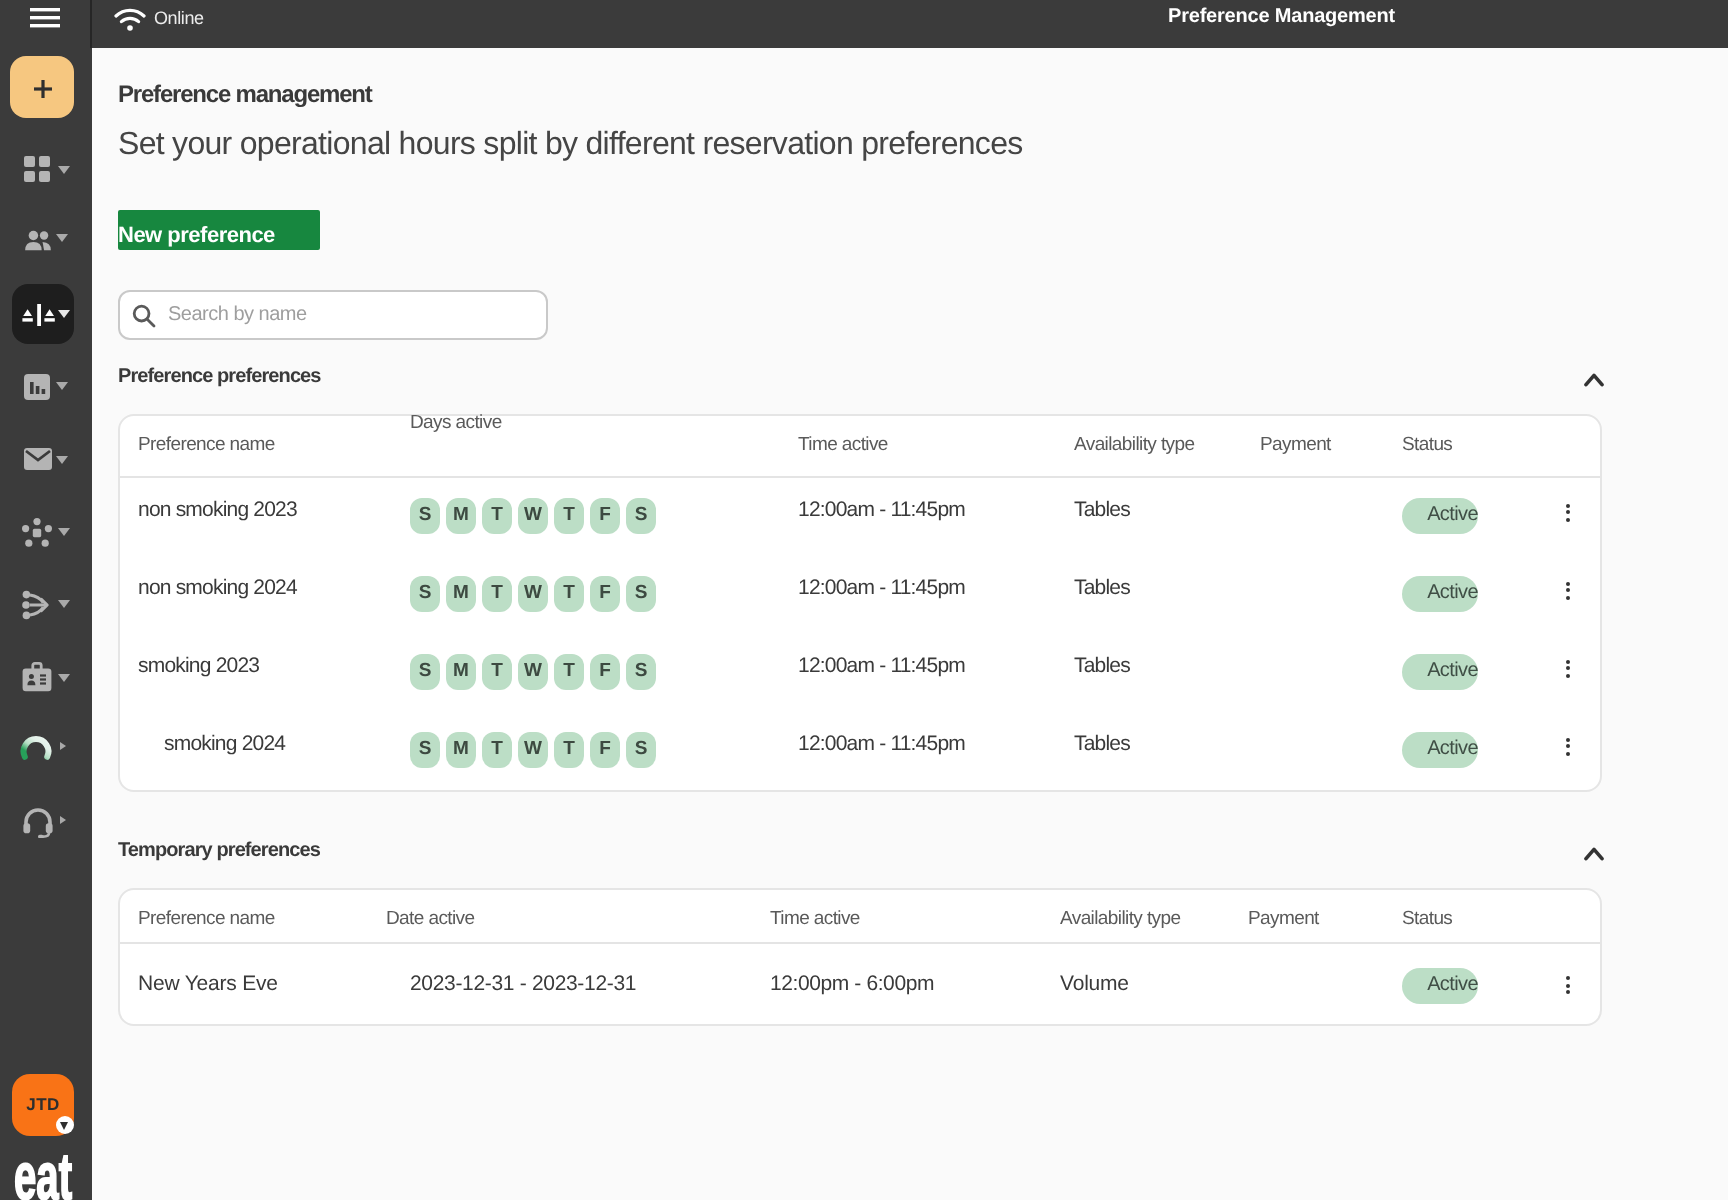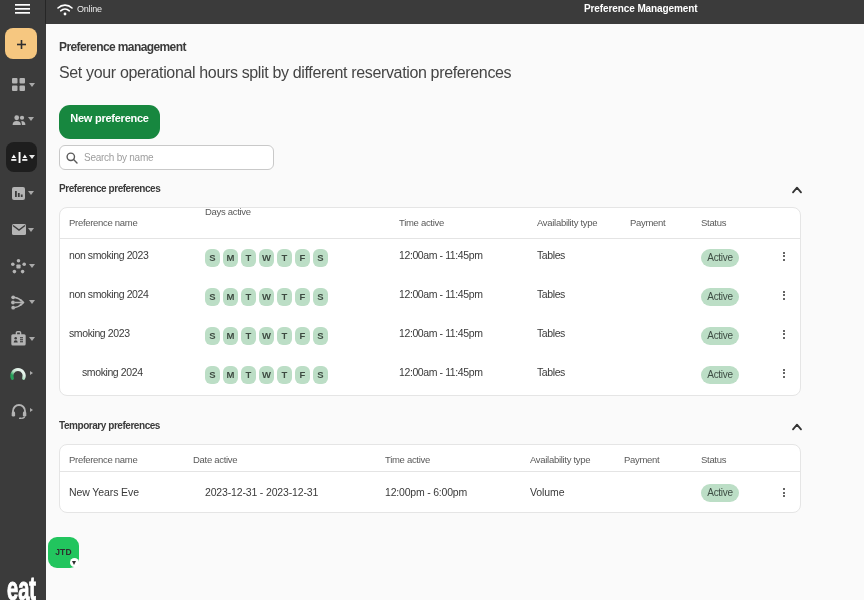--- a/index.html
+++ b/index.html
@@ -7,35 +7,35 @@
 .abs { position:absolute; }
 #sidebar { position:absolute; left:0; top:0; width:46px; height:600px; background:#3b3b3b; }
 #topbar { position:absolute; left:46px; top:0; width:818px; height:24px; background:#3b3b3b; }
 #tbsep { position:absolute; left:45px; top:0; width:1px; height:24px; background:#262626; z-index:5; }
 #titletext { position:absolute; left:584px; top:3px; color:#fff; font-size:10px; font-weight:bold; letter-spacing:-0.1px; }
 #online { position:absolute; left:77px; top:3.5px; color:#ececec; font-size:9px; letter-spacing:-0.2px; }
 .caret-down { width:0; height:0; border-left:3px solid transparent; border-right:3px solid transparent; border-top:4px solid #a9a9a9; position:absolute; }
 .caret-right { width:0; height:0; border-top:2.5px solid transparent; border-bottom:2.5px solid transparent; border-left:3.5px solid #a9a9a9; position:absolute; }
 #plusbtn { position:absolute; left:5px; top:28px; width:32px; height:31px; background:#f6c780; border-radius:8px; }
 #selbox { position:absolute; left:6px; top:142px; width:31px; height:30px; background:#1e1e1e; border-radius:8px; }
-#jtd { position:absolute; left:6px; top:537px; width:31px; height:31px; background:#22c55e; border-radius:9px;margin-left:42px; }
+#jtd { position:absolute; left:6px; top:537px; width:31px; height:31px; background:#f97316; border-radius:9px; }
 #jtdtext { position:absolute; left:0; top:10px; width:31px; text-align:center; font-size:8.5px; font-weight:bold; color:#2e2e2e; letter-spacing:0.2px; }
 #jtdcirc { position:absolute; left:21.5px; top:21px; width:9px; height:9px; background:#fff; border-radius:50%; }
 #h1 { position:absolute; left:59px; top:40px; font-size:12px; font-weight:bold; letter-spacing:-0.6px; color:#3a3a3a; }
 #sub { position:absolute; left:59px; top:64px; font-size:16px; letter-spacing:-0.35px; color:#454545; }
-#newbtn { position:absolute; left:59px; top:105px; width:101px; height:34px; background:#17873f; border-radius:11px; color:#fff; font-size:11px; font-weight:bold; letter-spacing:-0.25px; text-align:center; line-height:26px; }
+#newbtn { position:absolute; left:59px; top:105px; width:101px; height:20px; background:#17873f; border-radius:1px; color:#fff; font-size:11px; font-weight:bold; letter-spacing:-0.25px; text-align:left; line-height:26px; }
 #search { position:absolute; left:59px; top:144.5px; width:215px; height:25.5px; background:#fff; border:1px solid #c9c9c9; border-radius:6px; }
 #searchtext { position:absolute; left:24px; top:6px; font-size:10px; letter-spacing:-0.25px; color:#9e9e9e; }
 .secttitle { position:absolute; font-size:10px; font-weight:bold; letter-spacing:-0.45px; color:#3a3a3a; }
 .card { position:absolute; left:59px; width:742px; background:#fff; border:1px solid #e5e5e5; border-radius:8px; }
 .colhead { position:absolute; font-size:9.5px; letter-spacing:-0.3px; color:#5a5a5a; }
 .celltext { position:absolute; font-size:10.5px; letter-spacing:-0.4px; color:#3a3a3a; }
 .divider { position:absolute; left:0; width:740px; height:1px; background:#e4e4e4; }
 .chip { position:absolute; width:15px; height:18px; background:#bcdec6; border-radius:6px; color:#3d4a41; font-size:9.5px; font-weight:bold; text-align:center; line-height:18px; }
-.pill { position:absolute; width:38px; height:18px; background:#bcdec6; border-radius:9px; color:#3f4e45; font-size:10px; letter-spacing:-0.3px; text-align:center; line-height:18px; }
+.pill { position:absolute; width:38px; height:18px; background:#bcdec6; border-radius:9px; color:#3f4e45; font-size:10px; letter-spacing:-0.3px; text-align:right; line-height:18px; }
 .kebab { position:absolute; width:2.2px; }
 .kebab div { width:2.2px; height:2.2px; border-radius:50%; background:#333; margin-bottom:1.3px; }
 .chev { position:absolute; }
 </style>
 </head>
 <body>
 <div id="sidebar"></div>
 <div id="topbar"></div>
 <div id="tbsep"></div>
 

